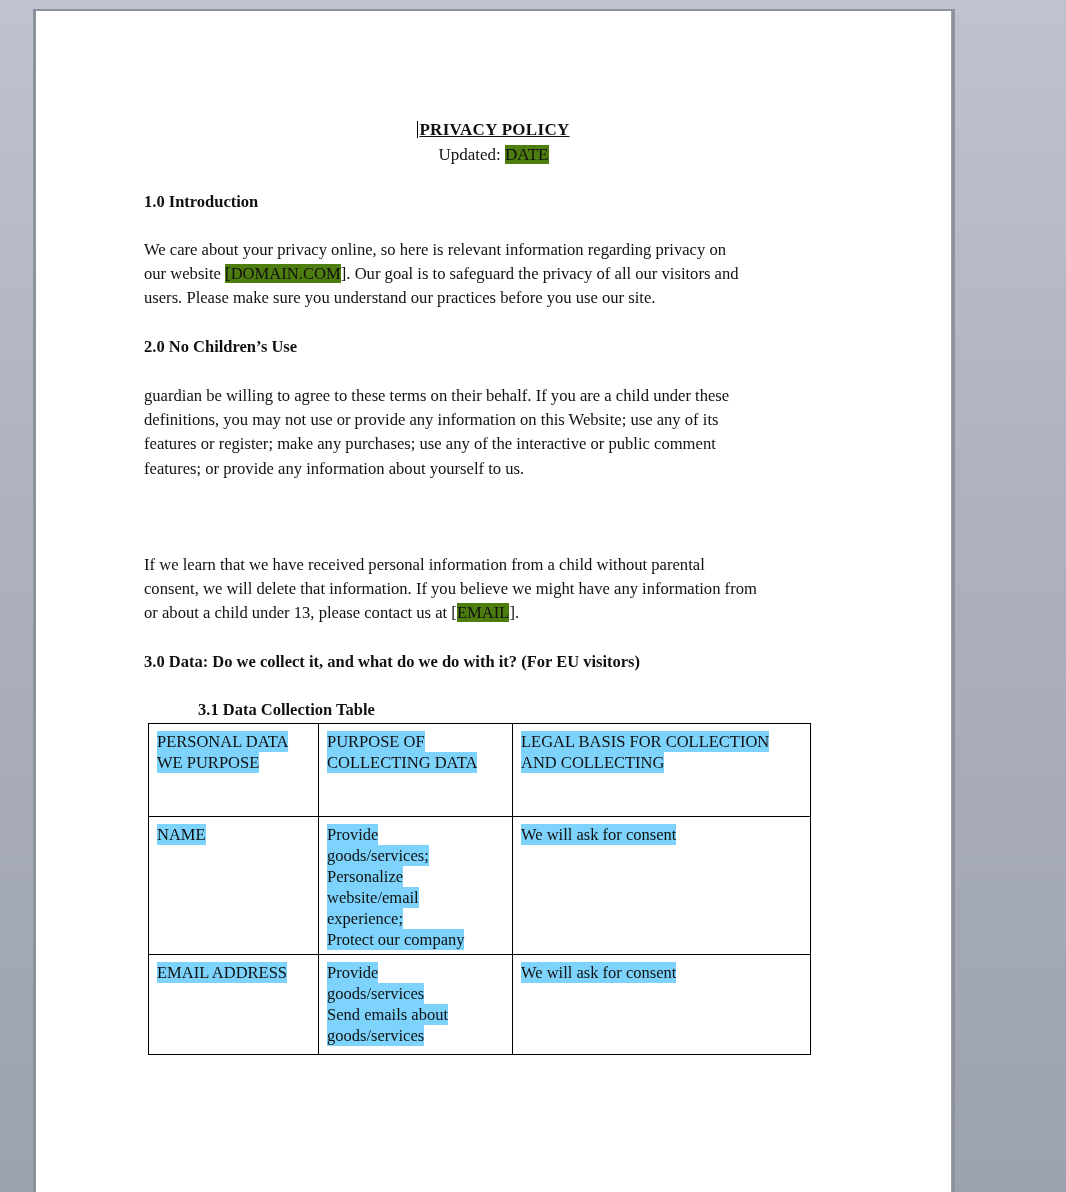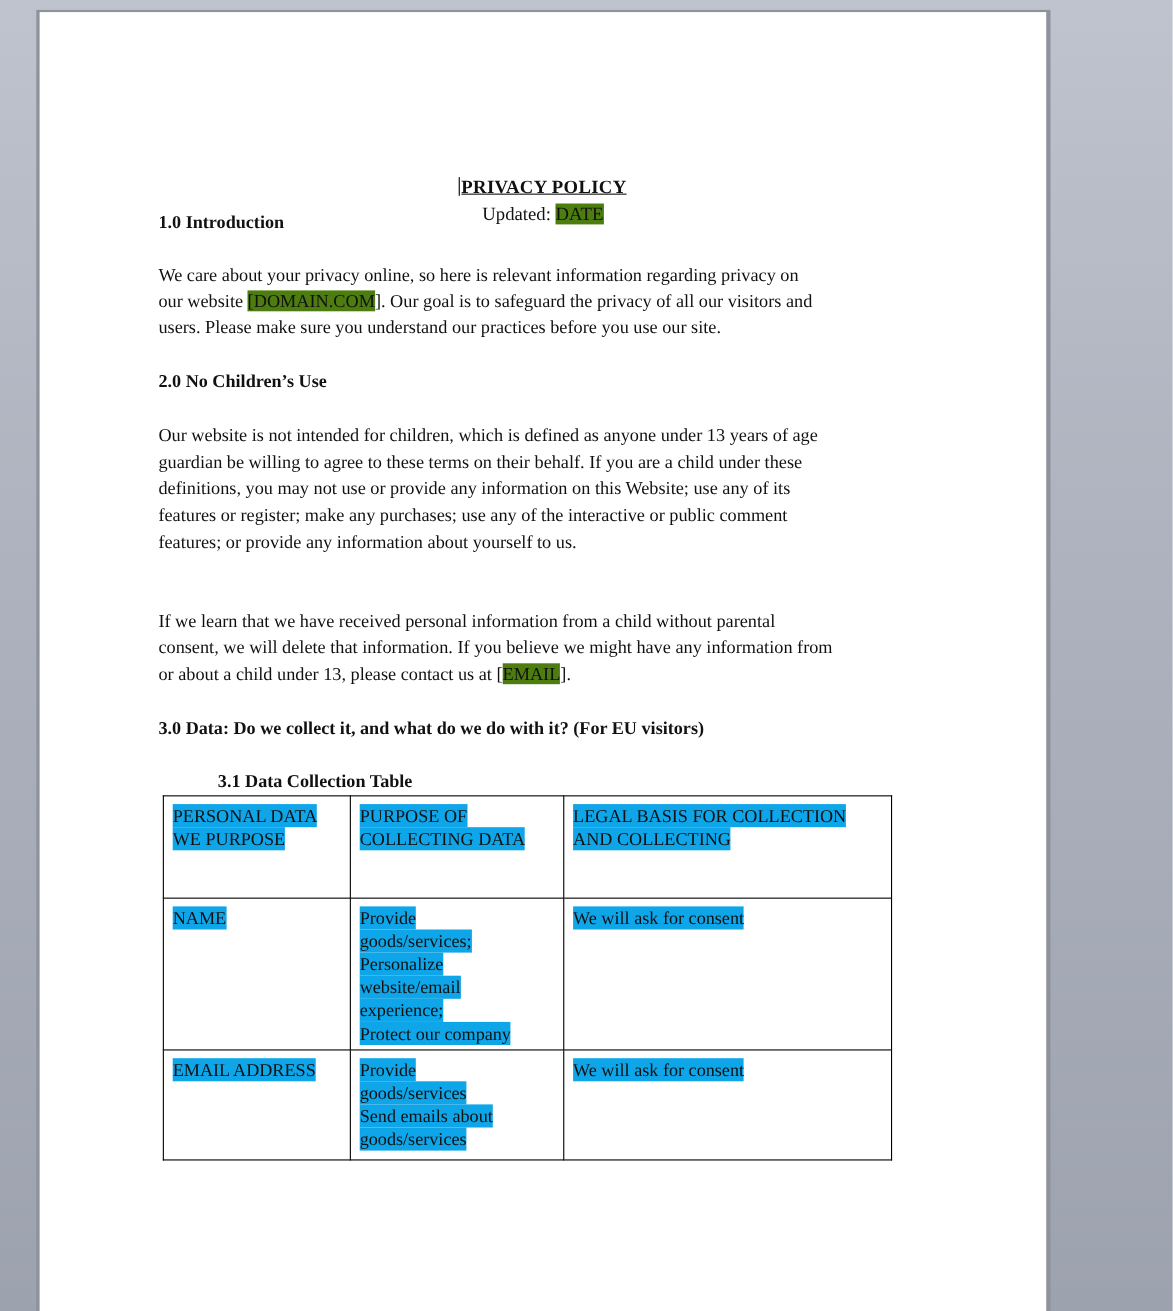--- a/index.html
+++ b/index.html
@@ -15,21 +15,21 @@
   .page {
     position:absolute; left:36px; top:11px; width:915px; height:1200px;
     background:#ffffff;
     box-shadow: 1px 0 0 #9aa0aa;
   }
   .doc {
     position:absolute; left:0; top:0; width:100%;
     color:#111;
     font-size:15.3px;
   }
-  .center { position:absolute; left:0; width:100%; text-align:center;margin-top:40px; }
+  .center { position:absolute; left:0; width:100%; text-align:center; }
   .title {
     top:109px; font-weight:bold; text-decoration:underline;
     font-family:"Liberation Serif", serif; font-size:17px; letter-spacing:0.3px;
   }
   .caret { display:inline-block; width:1px; height:17px; background:#000; vertical-align:-3px; margin-right:1px; }
   .updated { top:134px; font-family:"Liberation Serif", serif; font-size:17px; }
   .hl { background:#4d7c0f; }
   .h { position:absolute; left:108px; font-weight:bold; font-family:"Liberation Serif", serif; font-size:16.5px; }
   .p {
     position:absolute; left:108px; width:710px;
@@ -38,21 +38,21 @@
   .p .ln { display:block; white-space:nowrap; }
   table.dc {
     position:absolute; left:112px; top:712px;
     border-collapse:collapse;
     font-family:"Liberation Serif", serif; font-size:16.5px; line-height:21px;
   }
   table.dc td {
     border:1.5px solid #000; vertical-align:top;
     padding:7px 8px 4px 8px;
   }
-  .cell-lines span { display:inline-block; background:#0ea5e9; }
+  .cell-lines span { display:inline-block; background:#7dd3fc; }
 </style>
 </head>
 <body>
 
 <div class="page-shadow"></div>
 <div class="page">
   <div class="doc">
 
     <div class="center title"><span class="caret"></span><span>PRIVACY POLICY</span></div>
     <div class="center updated"><span>Updated: </span><span class="hl">DATE</span></div>
@@ -61,21 +61,20 @@
 
     <div class="p" style="top:227px;">
       <span class="ln">We care about your privacy online, so here is relevant information regarding privacy on</span>
       <span class="ln"><span>our website </span><span class="hl">[DOMAIN.COM</span><span>]. Our goal is to safeguard the privacy of all our visitors and</span></span>
       <span class="ln">users. Please make sure you understand our practices before you use our site.</span>
     </div>
 
     <div class="h" style="top:326px;">2.0 No Children’s Use</div>
 
     <div class="p" style="top:373px;">
-      <span class="ln">Our website is not intended for children, which is defined as anyone under 13 years of age</span>
       <span class="ln">guardian be willing to agree to these terms on their behalf. If you are a child under these</span>
       <span class="ln">definitions, you may not use or provide any information on this Website; use any of its</span>
       <span class="ln">features or register; make any purchases; use any of the interactive or public comment</span>
       <span class="ln">features; or provide any information about yourself to us.</span>
     </div>
 
     <div class="p" style="top:542px;">
       <span class="ln">If we learn that we have received personal information from a child without parental</span>
       <span class="ln">consent, we will delete that information. If you believe we might have any information from</span>
       <span class="ln"><span>or about a child under 13, please contact us at [</span><span class="hl">EMAIL</span><span>].</span></span>

